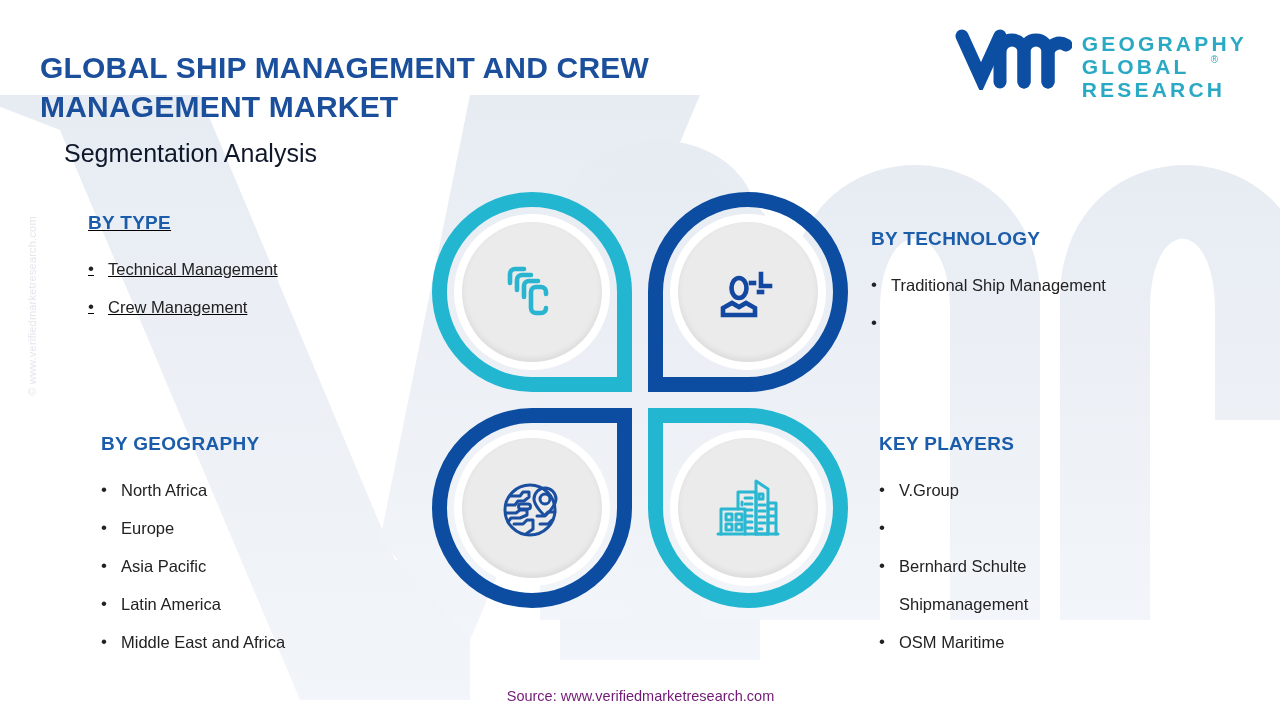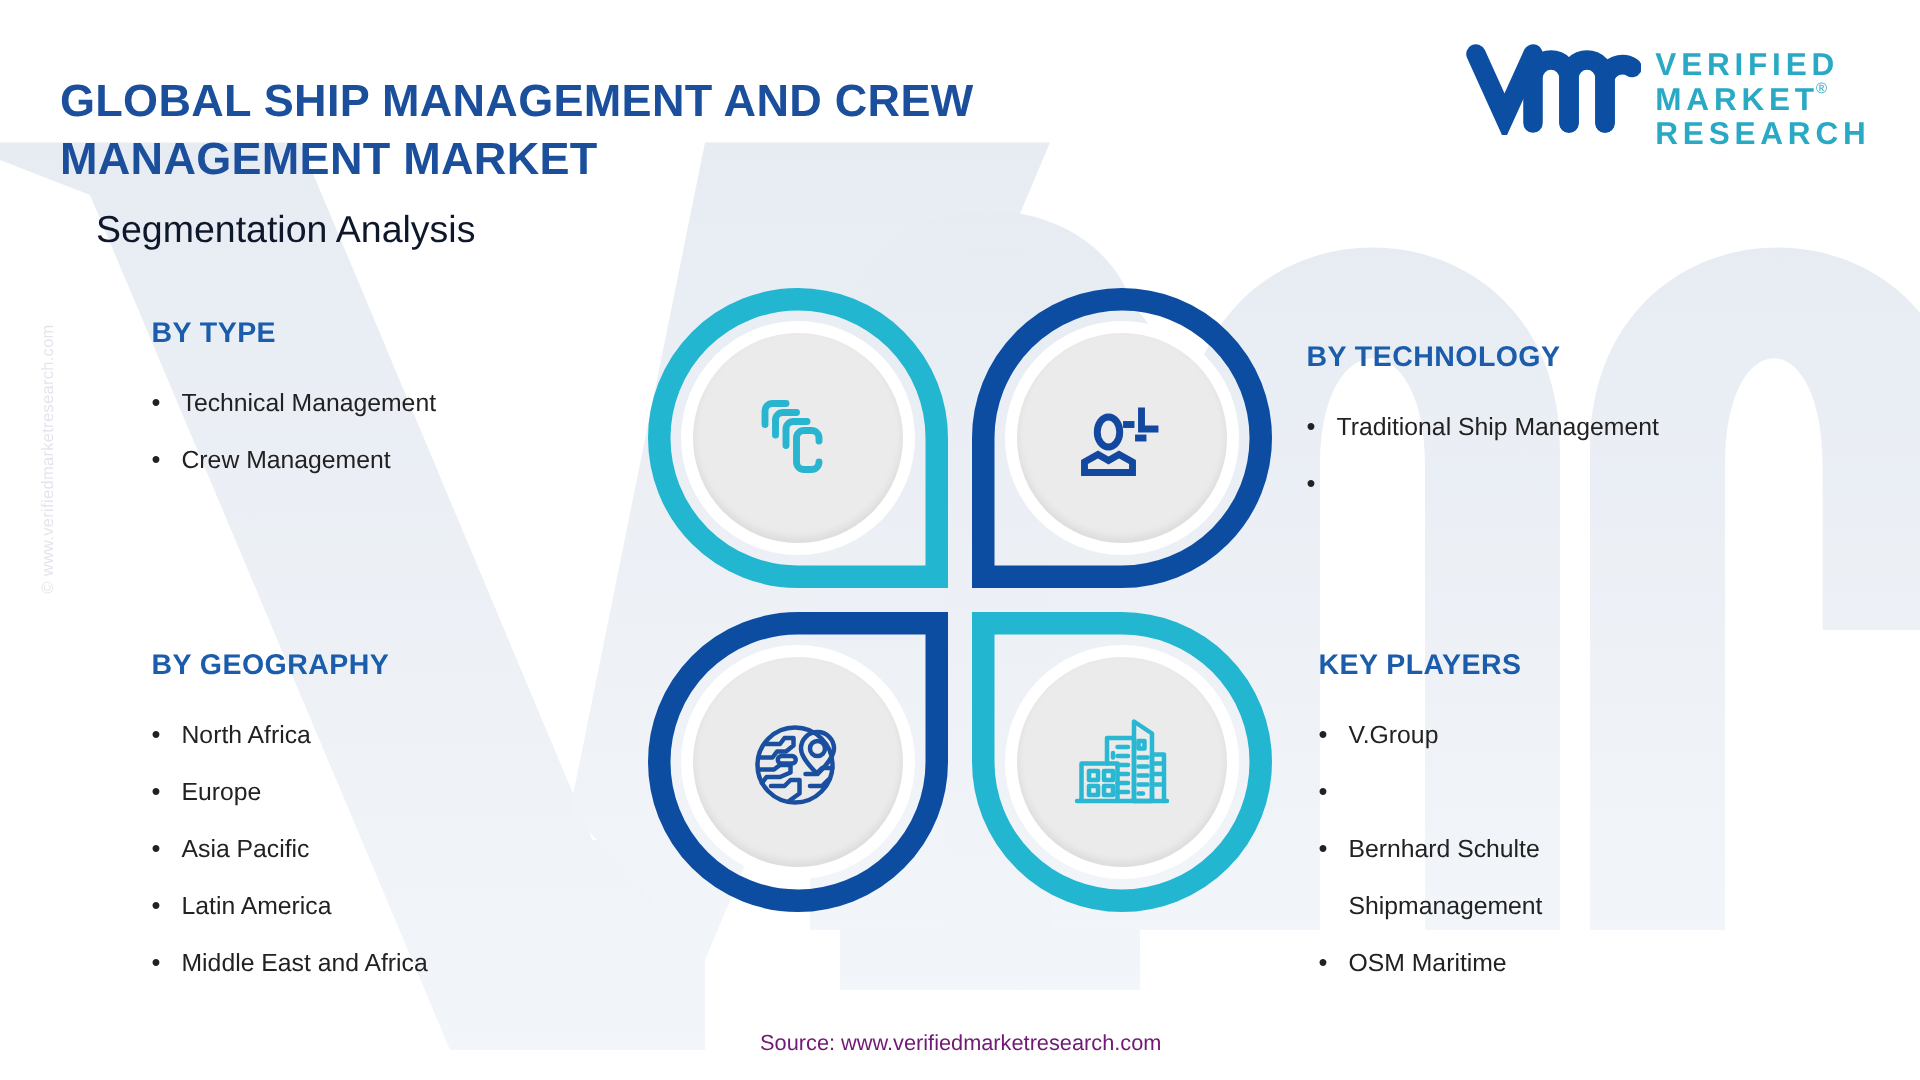--- a/index.html
+++ b/index.html
@@ -132,21 +132,21 @@
     text-align: left;
     color: #222;
     font-size: 17px;
     line-height: 38px;
   }
   .li-text { display: block; }
   .li-text .cont {
     display: block;
   }
 
-  #seg-type      { left: 101px;  top: 212px; }
+  #seg-type      { left: 88px;  top: 212px; text-decoration: underline; }
   #seg-tech      { left: 871px;  top: 228px; }
   #seg-geo       { left: 101px;  top: 433px; }
   #seg-players   { left: 879px;  top: 433px; }
 
   
   .center-graphic {
     position: absolute;
     left: 432px;
     top: 192px;
     width: 416px;
@@ -254,22 +254,22 @@
 
         <path d="M 8 8 L 27 50 L 46 8"></path>
 
         <path d="M 46 54 L 46 24 A 12 12 0 0 1 70 24 L 70 54"></path>
         <path d="M 70 54 L 70 24 A 12 12 0 0 1 94 24 L 94 54"></path>
 
         <path d="M 94 54 L 94 24 A 12 12 0 0 1 112 17"></path>
       </g>
     </svg>
     <div class="logo-words">
-      <span class="logo-word">VERIFIED</span>
-      <span class="logo-word">MARKET</span>
+      <span class="logo-word">GEOGRAPHY</span>
+      <span class="logo-word">GLOBAL</span>
       <span class="logo-word">RESEARCH</span>
     </div>
     <span class="logo-reg">®</span>
   </div>
 
   <div class="seg" id="seg-type">
     <div class="seg-head">BY TYPE</div>
     <ul>
       <li>
         <span class="bullet">•</span>

